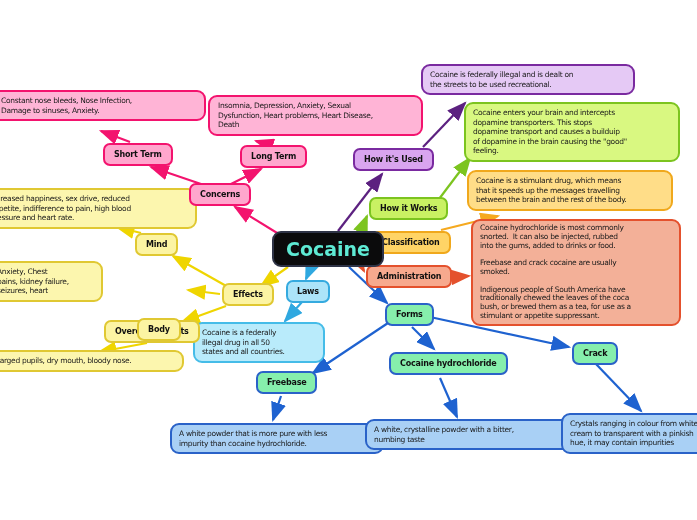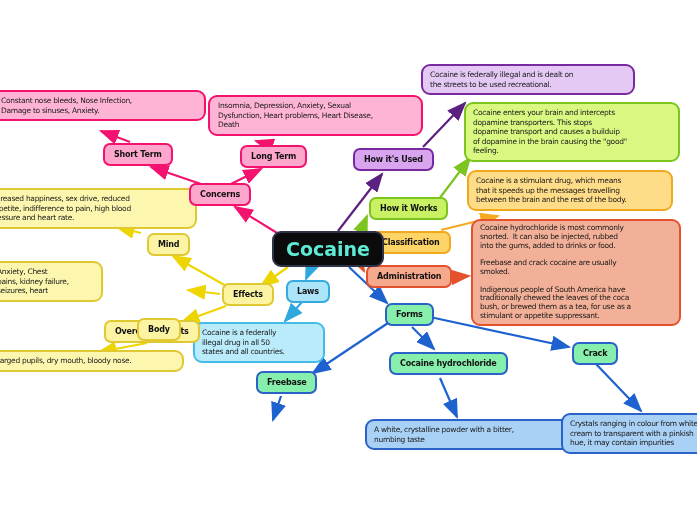--- a/index.html
+++ b/index.html
@@ -136,34 +136,36 @@
   <div class="note t-yellow-b" style="left:-19px; top:188px; width:198px;">Increased happiness, sex drive, reduced
 appetite, indifference to pain, high blood
 pressure and heart rate.</div>
   <div class="note t-yellow-b" style="left:-12px; top:261px; width:97px;">Anxiety, Chest
 pains, kidney failure,
 seizures, heart</div>
   <div class="note t-yellow-b" style="left:-20px; top:350px; width:186px;">Enlarged pupils, dry mouth, bloody nose.</div>
   <div class="note t-lblue-b" style="left:193px; top:322px; width:114px;">Cocaine is a federally
 illegal drug in all 50
 states and all countries.</div>
+  <div class="note t-blue-b" style="left:170px; top:423px; width:196px;">A white powder that is more pure with less
+impurity than cocaine hydrochloride.</div>
   <div class="note t-blue-b" style="left:365px; top:419px; width:196px;">A white, crystalline powder with a bitter,
 numbing taste</div>
   <div class="note t-blue-b" style="left:561px; top:413px; width:210px;">Crystals ranging in colour from white
 cream to transparent with a pinkish
 hue, it may contain impurities</div>
 
   <div class="node t-pink-n" style="left:103px; top:143px;">Short Term</div>
   <div class="node t-pink-n" style="left:240px; top:145px;">Long Term</div>
   <div class="node t-pink-n" style="left:189px; top:183px;">Concerns</div>
   <div class="node t-purple-n" style="left:353px; top:148px;">How it's Used</div>
   <div class="node t-green-n" style="left:369px; top:197px;">How it Works</div>
   <div class="node t-orange-n" style="left:371px; top:231px;">Classification</div>
   <div class="node t-salmon-n" style="left:366px; top:265px;">Administration</div>
-  <div class="node t-yellow-n" style="left:135px; top:233px;margin-left:12px;">Mind</div>
+  <div class="node t-yellow-n" style="left:135px; top:233px;">Mind</div>
   <div class="node t-yellow-n" style="left:104px; top:277px;margin-top:43px;">Overdose Effects</div>
   <div class="node t-yellow-n" style="left:222px; top:283px;">Effects</div>
   <div class="node t-yellow-n" style="left:137px; top:318px;">Body</div>
   <div class="node t-lblue-n" style="left:286px; top:280px;">Laws</div>
   <div class="node t-blue-n" style="left:385px; top:303px;">Forms</div>
   <div class="node t-blue-n" style="left:256px; top:371px;">Freebase</div>
   <div class="node t-blue-n" style="left:389px; top:352px;">Cocaine hydrochloride</div>
   <div class="node t-blue-n" style="left:572px; top:342px;">Crack</div>
 
   <div class="center-node" style="left:272px; top:231px;">Cocaine</div>

